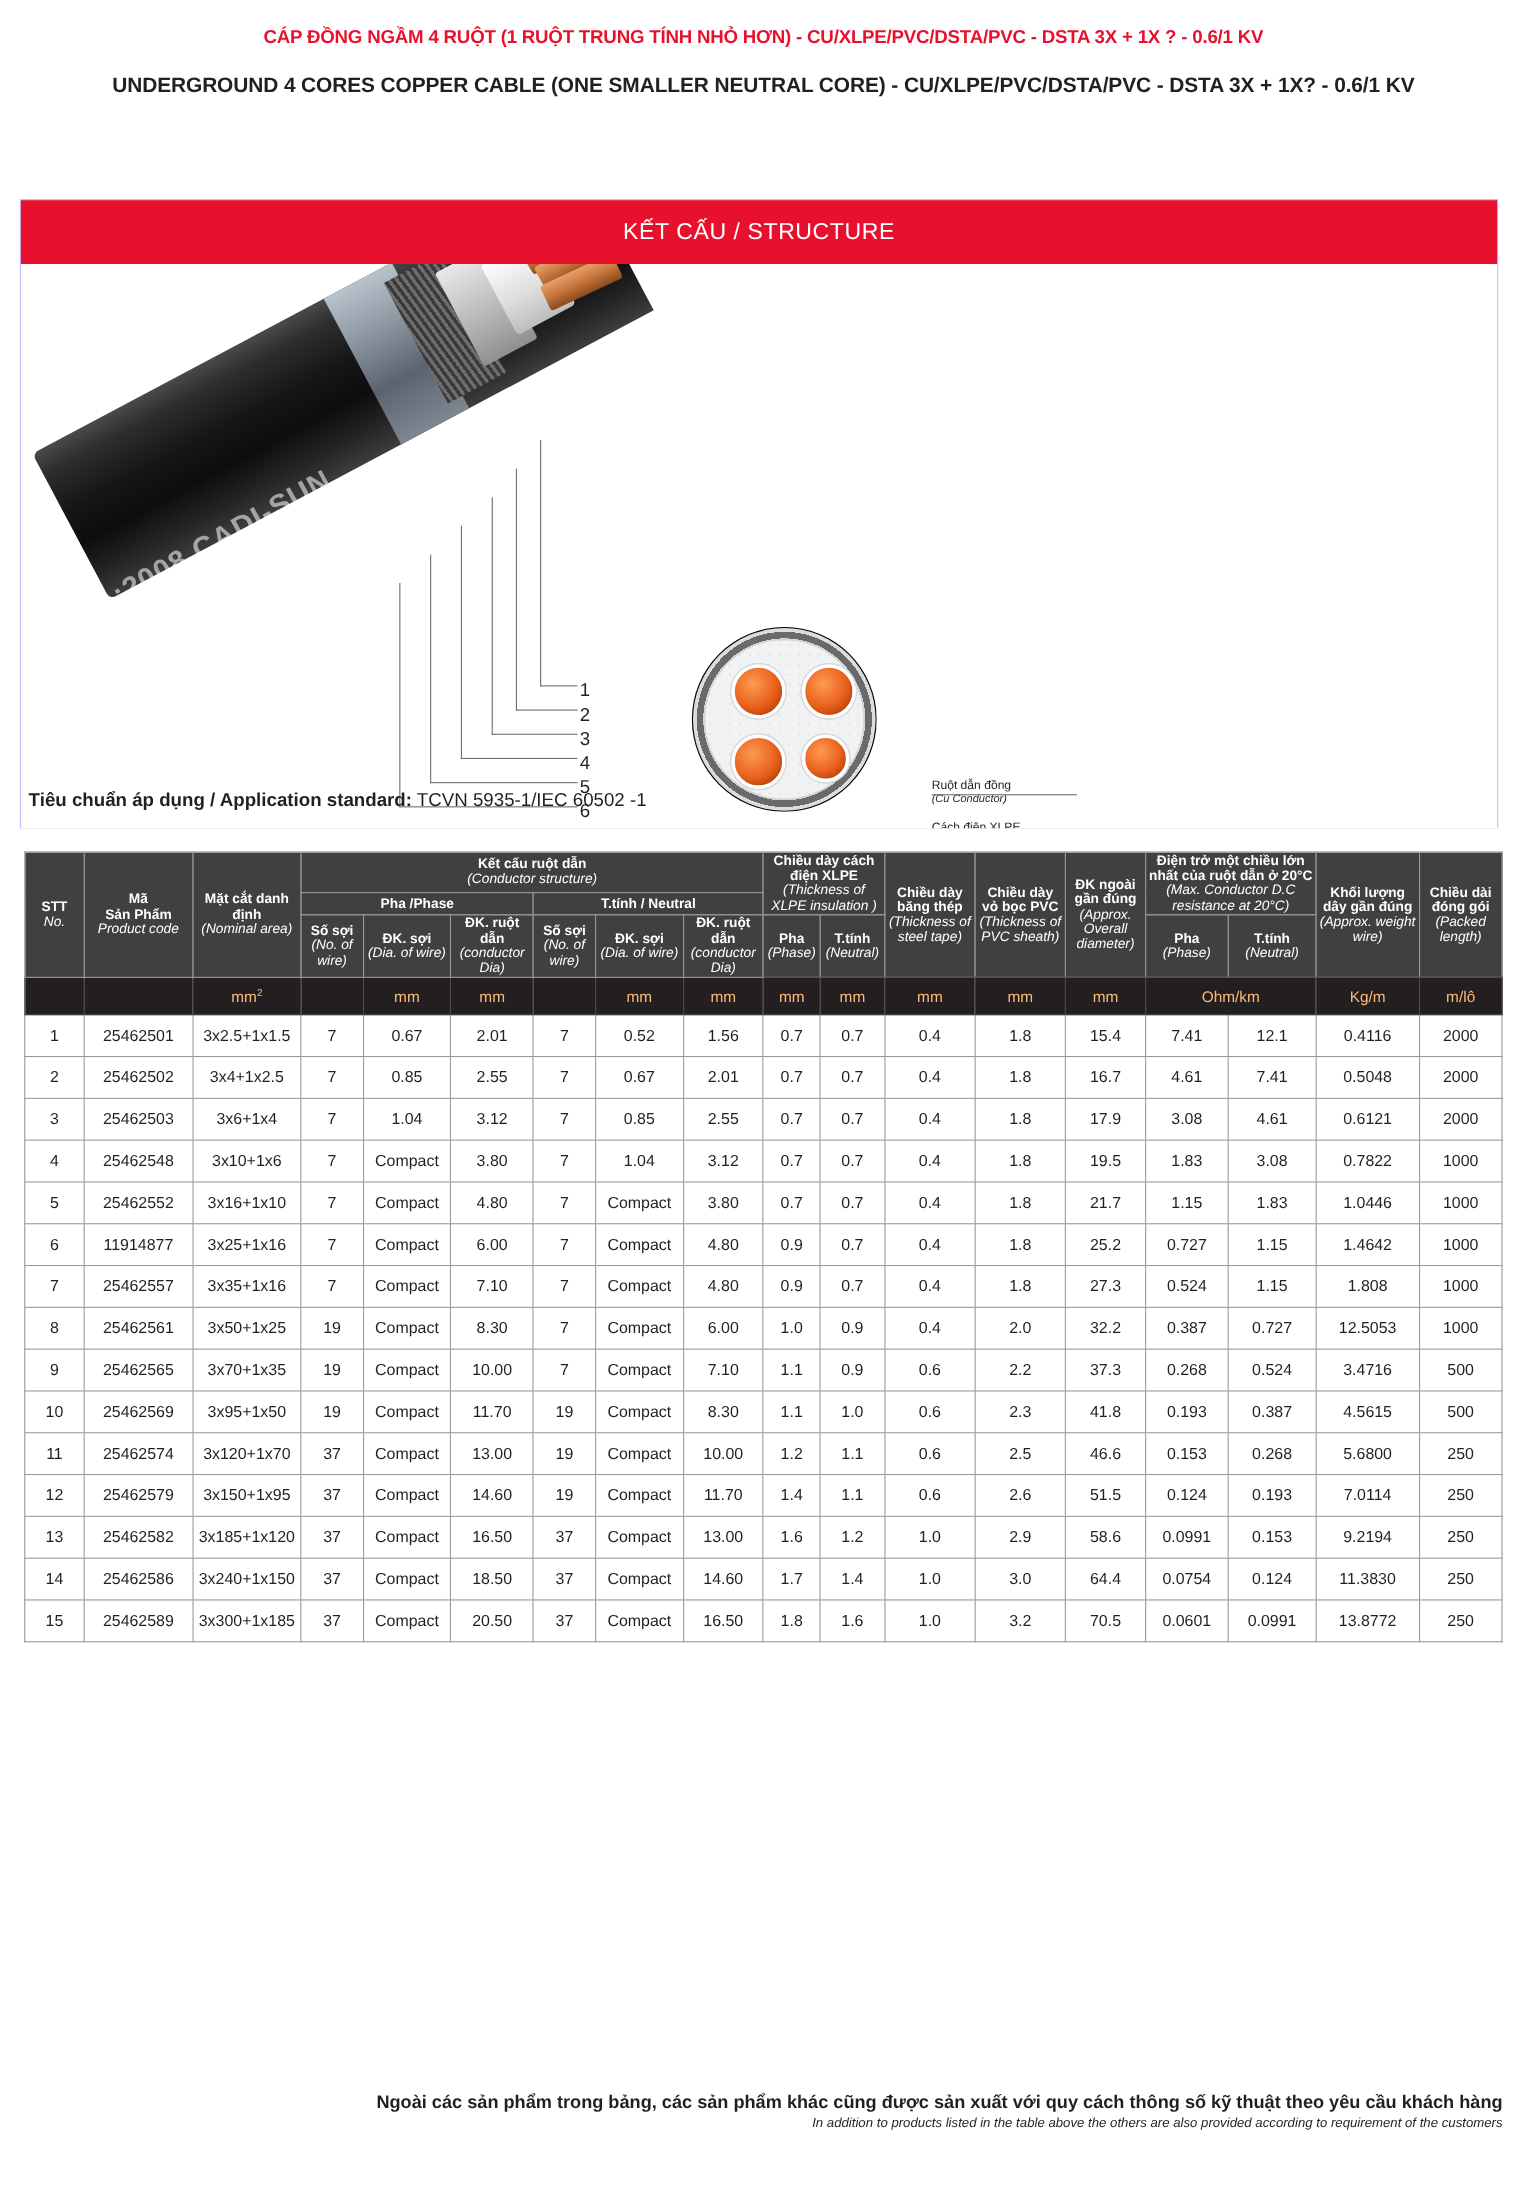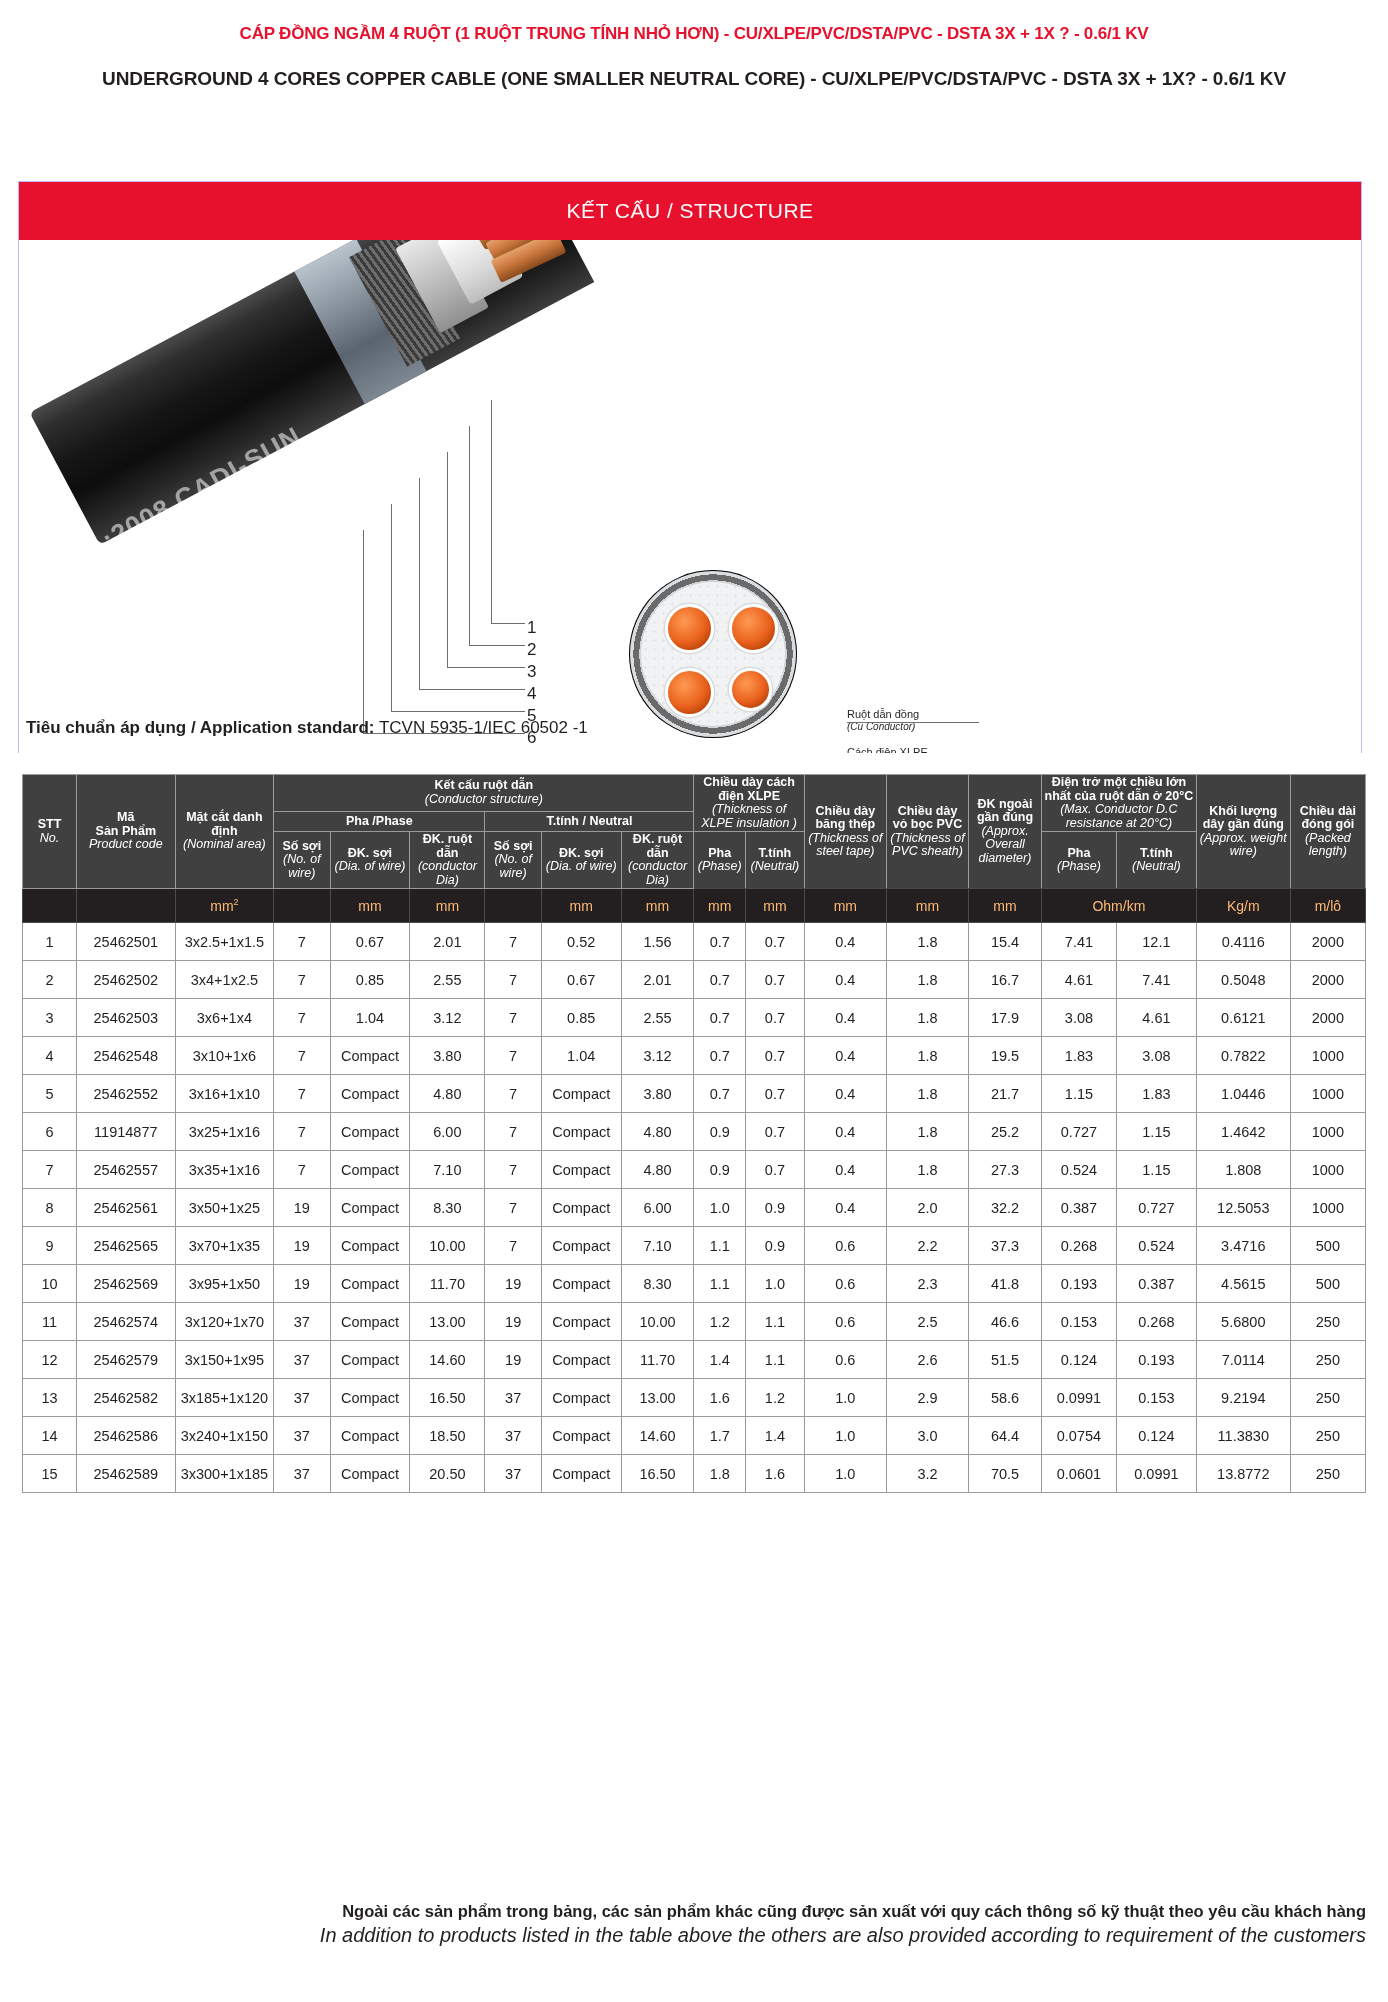--- a/index.html
+++ b/index.html
@@ -196,21 +196,21 @@
     background: #ffffff; color: #231f20;
     font-size: 14.5px; height: 38px;
   }
   table.spec tbody tr td:first-child { }
 
   
   .foot {
     position: absolute; left: 26px; top: 1900px; width: 1340px; text-align: right;
   }
   .foot .vn { font-size: 16.5px; color: #231f20; font-weight: bold; line-height: 1.35; }
-  .foot .en { font-size: 20px; color: #231f20; font-style: italic; line-height: 1.35; }
+  .foot .en { font-size: 12px; color: #231f20; font-style: italic; line-height: 1.35; }
 </style>
 </head>
 <body>
 
 <div class="page">
 
   <div class="title-vn">CÁP ĐỒNG NGẦM 4 RUỘT (1 RUỘT TRUNG TÍNH NHỎ HƠN) - CU/XLPE/PVC/DSTA/PVC - DSTA 3X + 1X ? - 0.6/1 KV</div>
   <div class="title-en">UNDERGROUND 4 CORES COPPER CABLE (ONE SMALLER NEUTRAL CORE) - CU/XLPE/PVC/DSTA/PVC - DSTA 3X + 1X? - 0.6/1 KV</div>
 
   <div class="struct-wrap">

